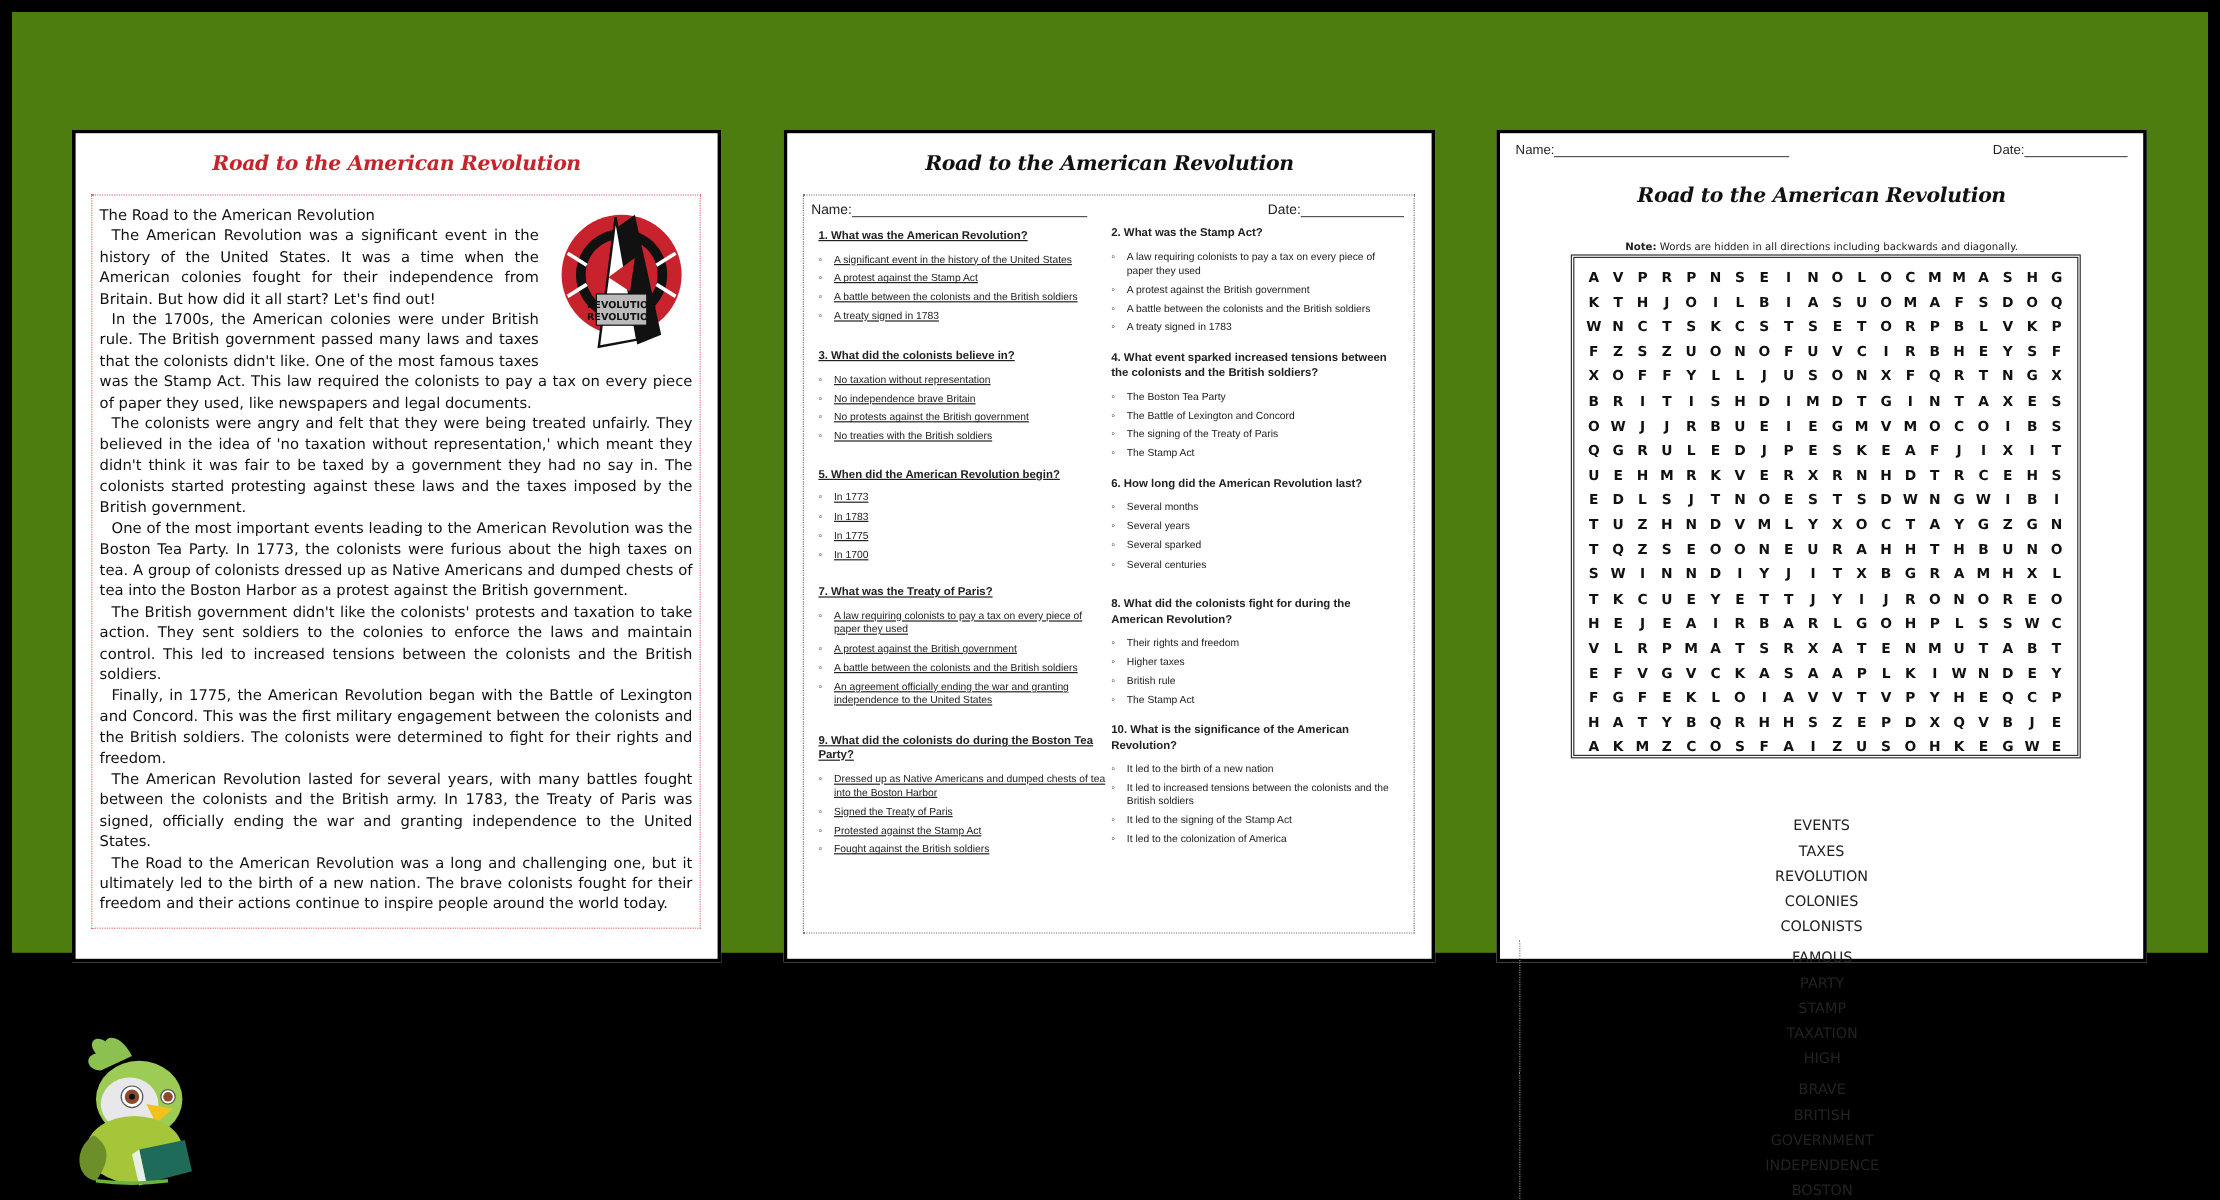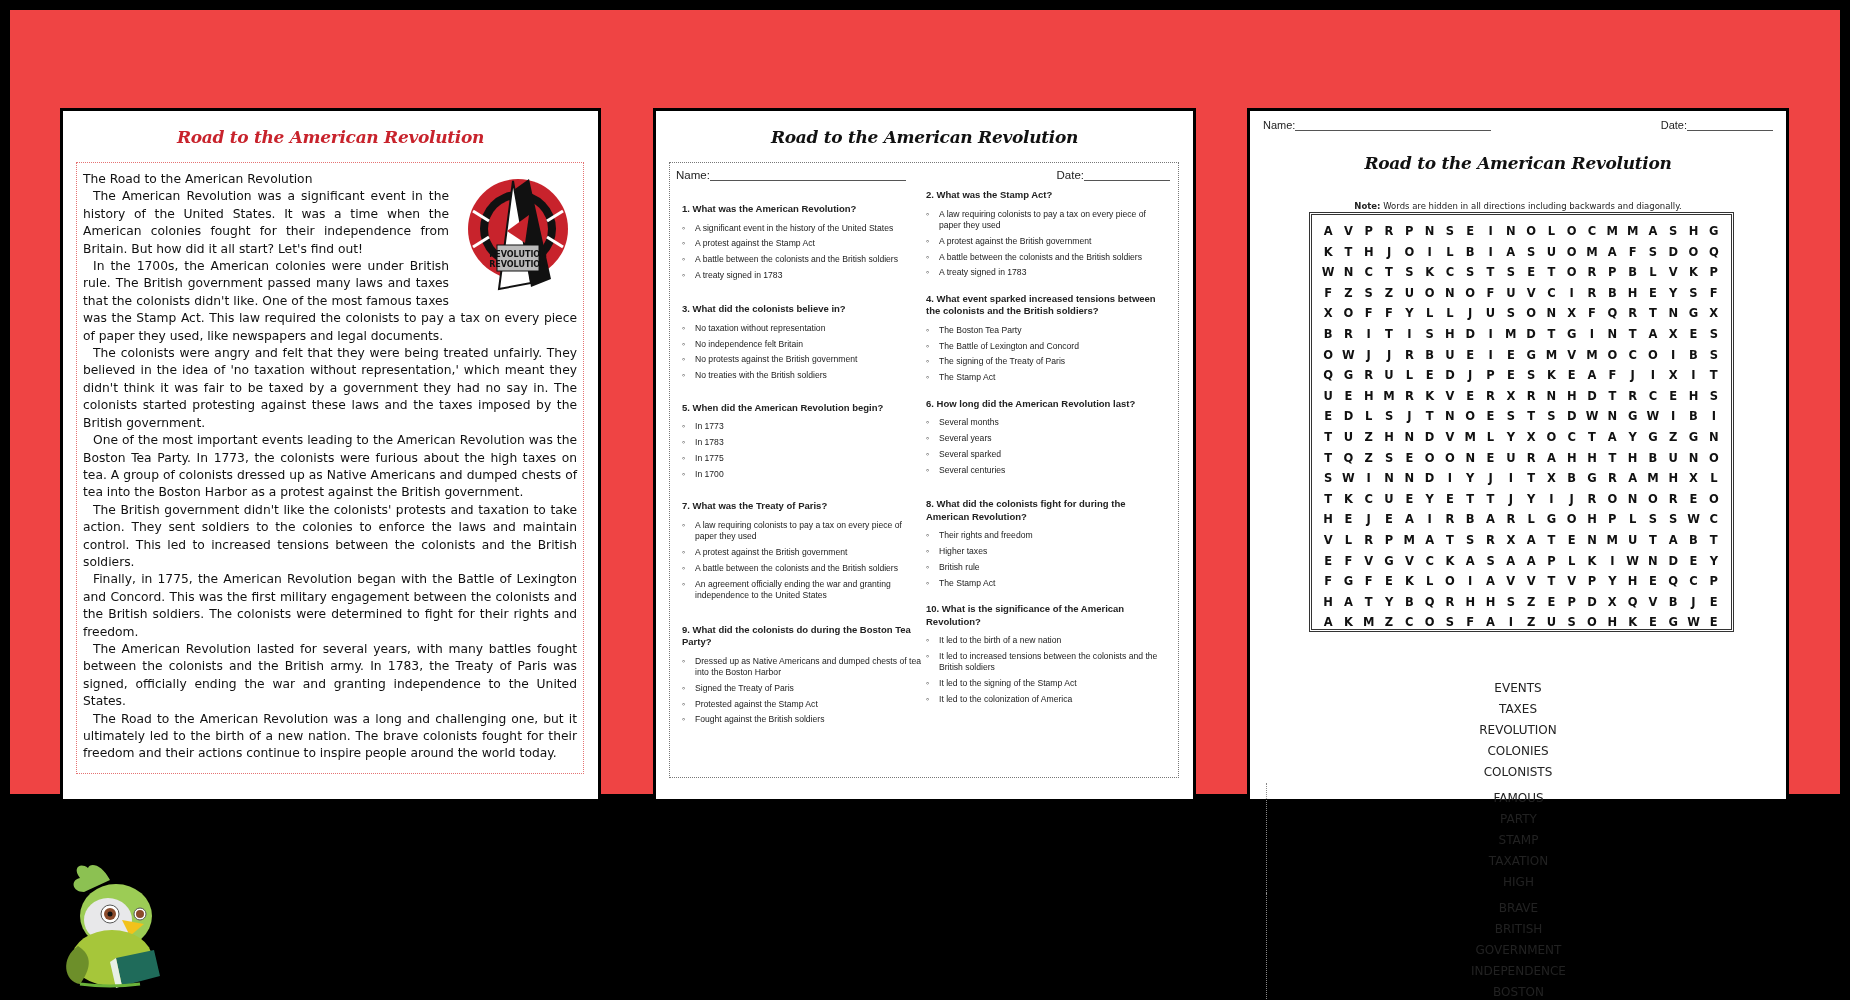--- a/index.html
+++ b/index.html
@@ -1,17 +1,17 @@
 <!DOCTYPE html>
 <html><head>
 <meta charset="utf-8">
 <style>
   html, body { margin:0; padding:0; }
   body { width:1850px; height:1000px; position:relative; background:#000; overflow:hidden; font-family:"DejaVu Sans", sans-serif; }
-  .canvas { position:absolute; left:10px; top:10px; width:1830px; height:784px; background:#ef4444; }
+  .canvas { position:absolute; left:10px; top:10px; width:1830px; height:784px; background:#4d7c0f; }
   .page { position:absolute; top:98px; height:694px; background:#fff; border:3px solid #000; box-sizing:border-box; }
   .p1 { left:50px; width:541px; }
   .p2 { left:643px; width:543px; }
   .p3 { left:1237px; width:542px; }
   .script-title { font-family:"DejaVu Serif", serif; font-style:italic; font-weight:bold; font-size:17px; text-align:center; letter-spacing:-0.3px; }
   .p1 .script-title { color:#c8232c; position:absolute; top:16px; left:0; right:0; }
   .p2 .script-title { color:#111; position:absolute; top:16px; left:0; right:0; }
   .p3 .script-title { color:#111; position:absolute; top:42px; left:0; right:0; }
 
   
@@ -83,35 +83,35 @@
     </div>
   </div>
 
   <div class="page p2">
     <div class="script-title">Road to the American Revolution</div>
     <div class="quiz-box">
       <div class="name-row">
         <span><span>Name:</span><span class="line" style="width:196px"></span></span>
         <span><span>Date:</span><span class="line" style="width:86px"></span></span>
       </div>
-      <div class="qcol left" id="qleft" style="top: 40px;">
+      <div class="qcol left" id="qleft" style="top: 28px; text-decoration: underline;">
           <div class="q" style="margin-bottom: 22px;">
             <h4>1. What was the American Revolution?</h4>
             <ul>
               <li>A significant event in the history of the United States</li>
               <li>A protest against the Stamp Act</li>
               <li>A battle between the colonists and the British soldiers</li>
               <li>A treaty signed in 1783</li>
             </ul>
           </div>
           <div class="q" style="margin-bottom: 20px;">
             <h4>3. What did the colonists believe in?</h4>
             <ul>
               <li>No taxation without representation</li>
-              <li>No independence felt Britain</li>
+              <li>No independence brave Britain</li>
               <li>No protests against the British government</li>
               <li>No treaties with the British soldiers</li>
             </ul>
           </div>
           <div class="q" style="margin-bottom: 20px;">
             <h4>5. When did the American Revolution begin?</h4>
             <ul>
               <li>In 1773</li>
               <li>In 1783</li>
               <li>In 1775</li>

